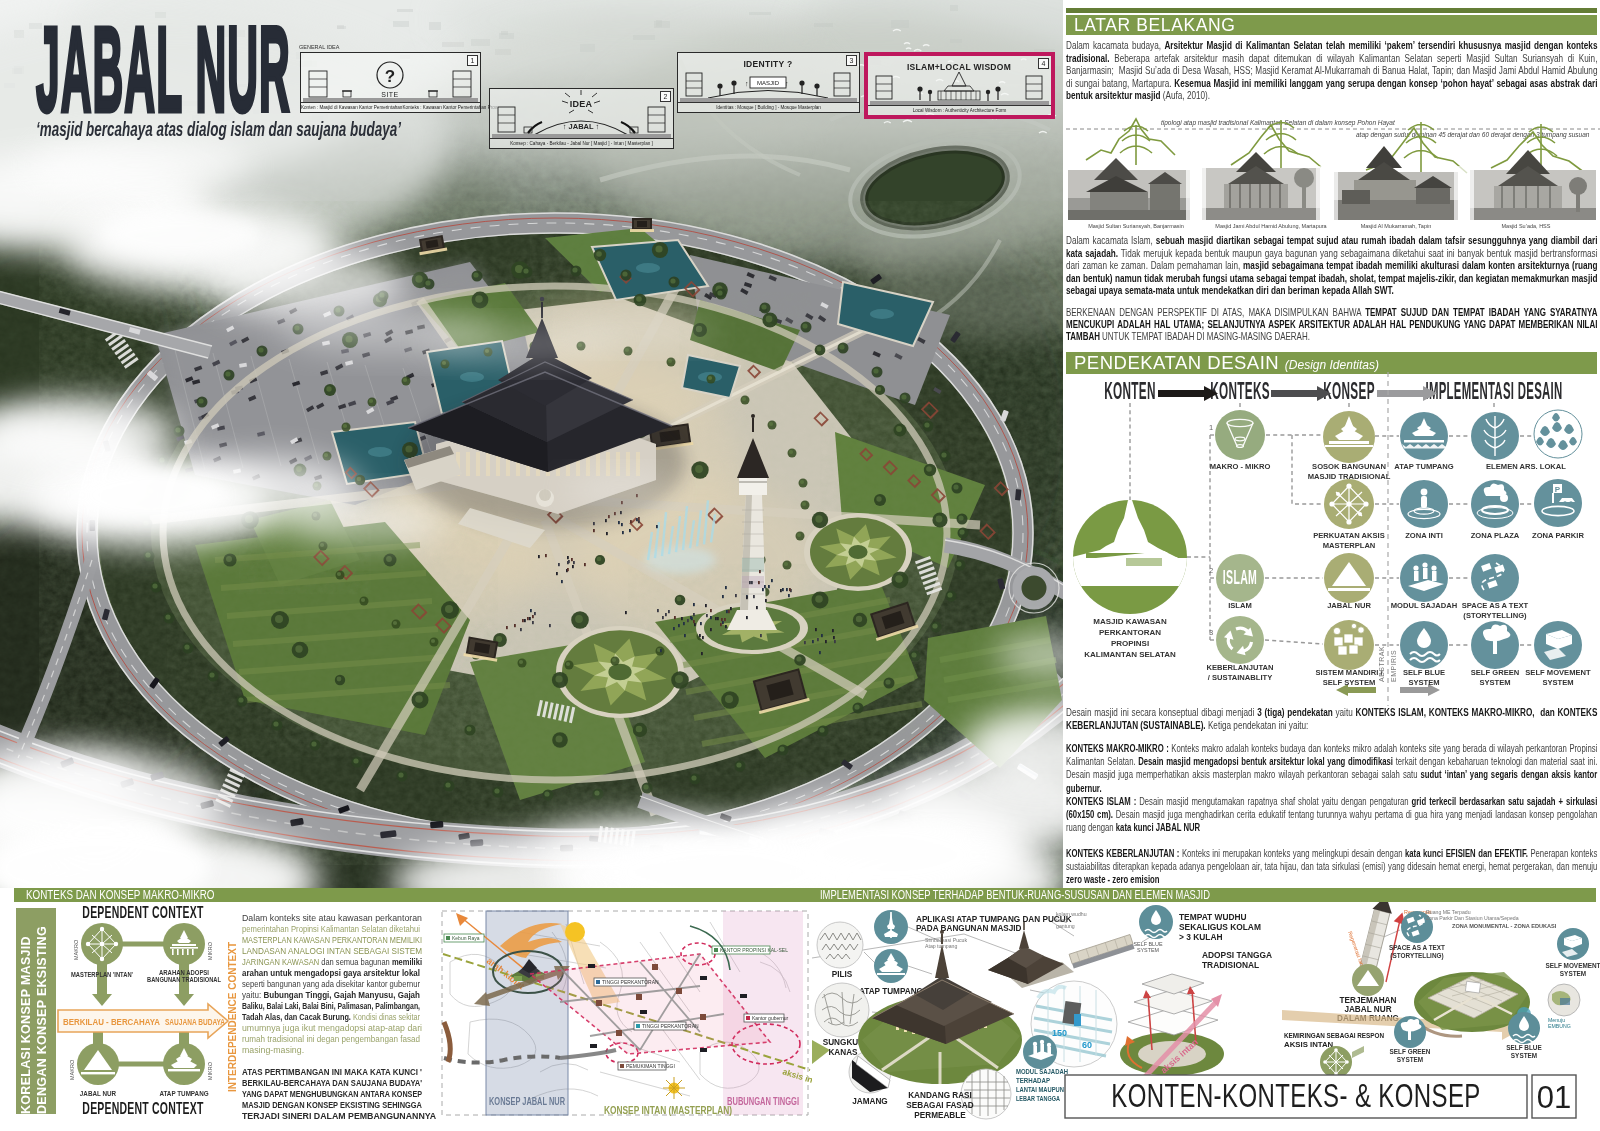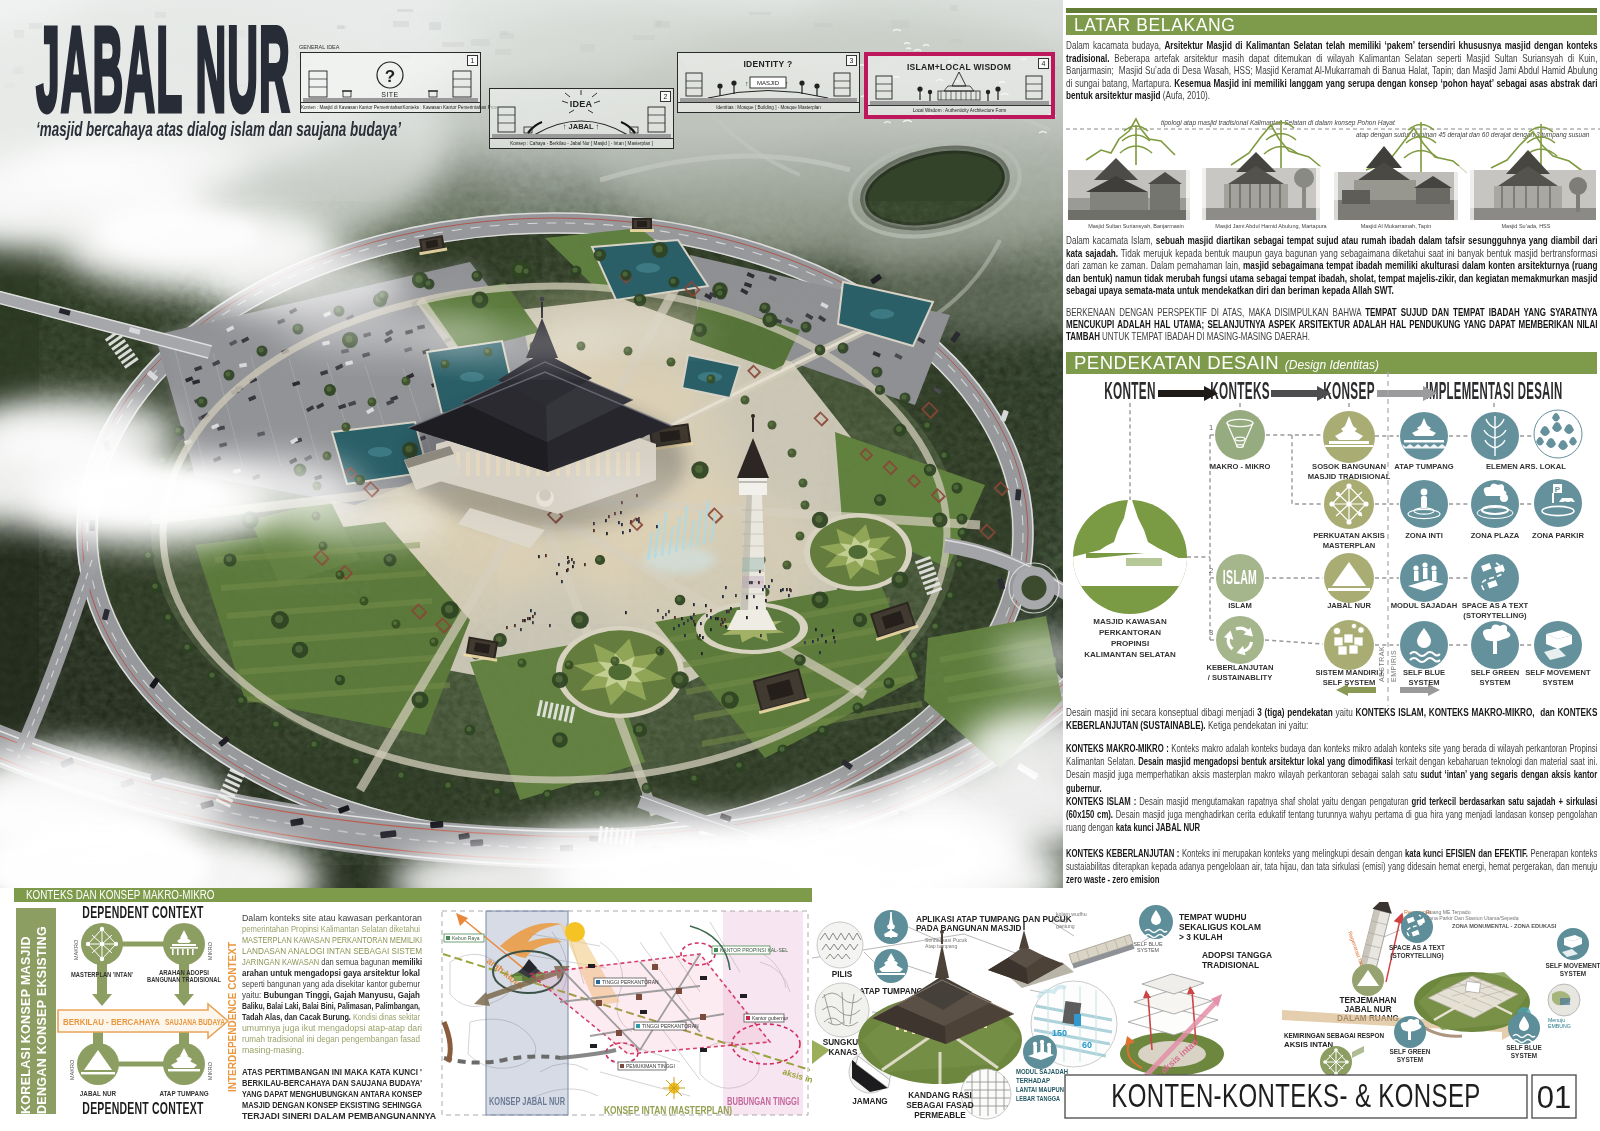--- a/index.html
+++ b/index.html
@@ -1795,20 +1795,21 @@
           <rect x="640" y="108" width="7" height="4"></rect>
    <rect x="590" y="142" width="7" height="4"></rect>
           <rect x="700" y="146" width="7" height="4"></rect>
           <rect x="740" y="92" width="7" height="4"></rect>
   </g>
 
   <path d="M 690,24 q 36,10 40,44" stroke="#3c6a50" stroke-width="1.6" fill="none"></path>
  </g>
 </svg>
 
+<div class="hdrbar" style="left:812px;top:888px;width:776px;height:14px;font-size:12px;line-height:14px;padding-left:8px;"><span style="display:inline-block;transform:scale(0.78,1);transform-origin:0 50%;white-space:nowrap;">IMPLEMENTASI KONSEP TERHADAP BENTUK-RUANG-SUSUSAN DAN ELEMEN MASJID</span></div>
 
 <svg class="abs" style="left:812px;top:902px;" width="788" height="229" viewBox="0 0 788 229">
  <rect x="0" y="0" width="788" height="229" fill="#fff"></rect>
 
  <polygon points="0,138 18,148 0,162" fill="#8aa040" opacity="0.85"></polygon>
 
  <g stroke="#9a9a9a" stroke-width="0.7" fill="none">
   <line x1="96" y1="25" x2="130" y2="40"></line>
         <line x1="96" y1="64" x2="120" y2="72"></line>
   <line x1="52" y1="50" x2="80" y2="78"></line>

